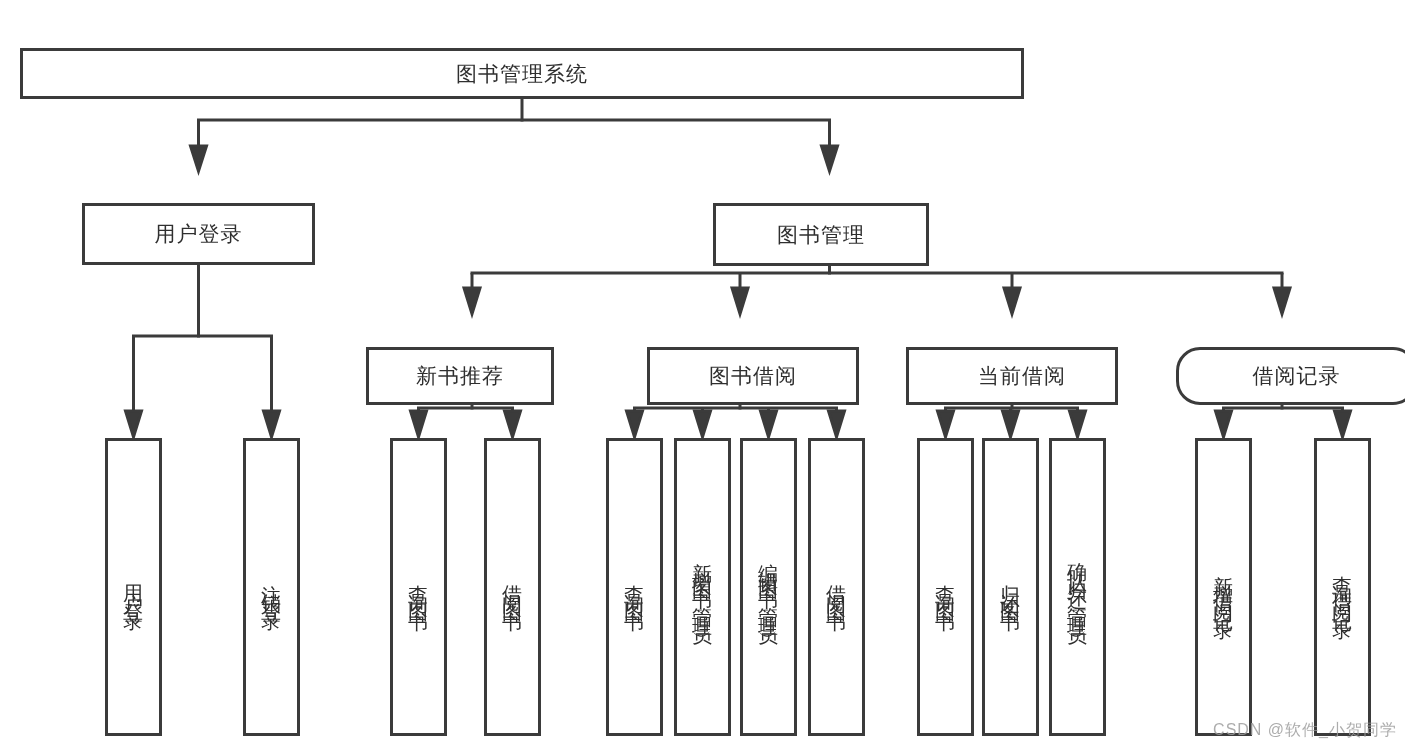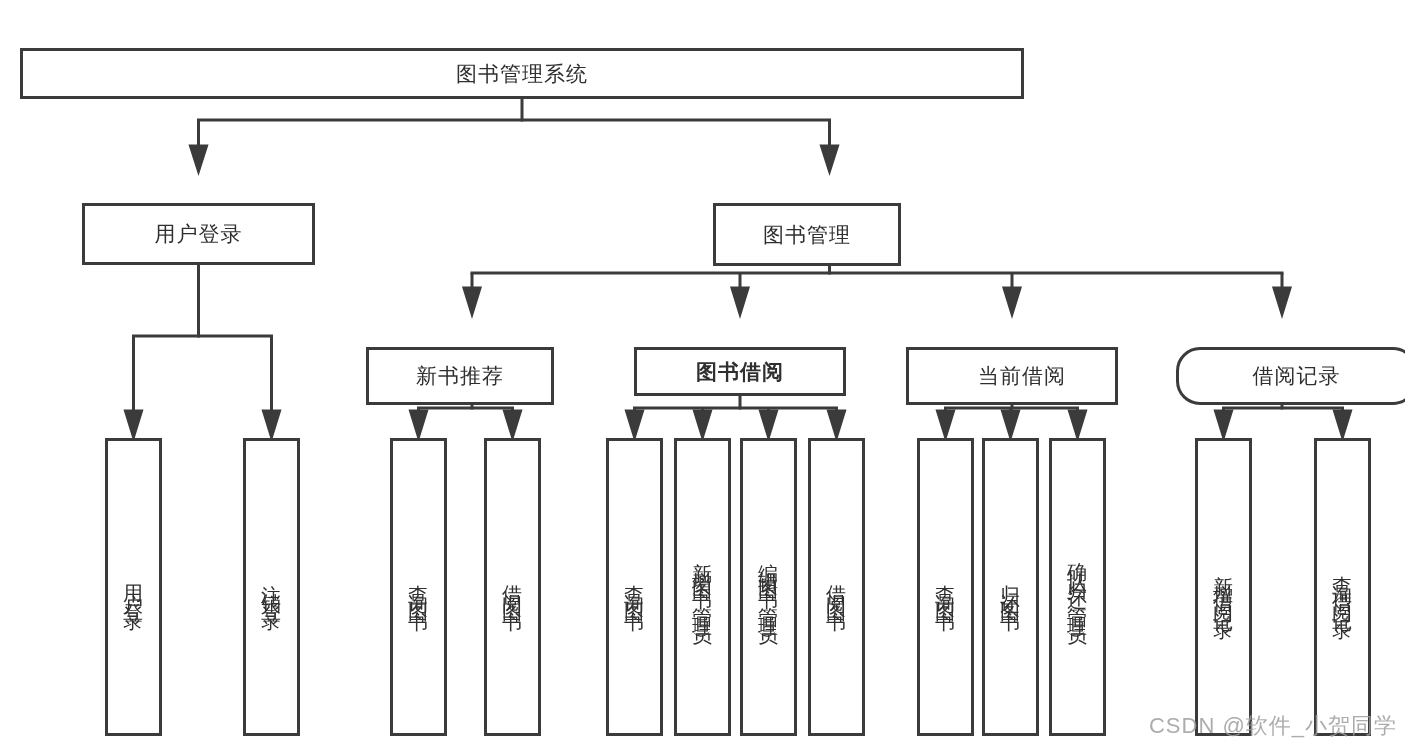--- a/index.html
+++ b/index.html
@@ -47,21 +47,21 @@
     writing-mode: vertical-rl;
     font-size: 20px;
     line-height: 1;
     letter-spacing: 9px;
     white-space: nowrap;
   }
   .watermark {
     position: absolute;
     right: 8px;
     bottom: 6px;
-    font-size: 22px;
+    font-size: 16px;
     color: rgba(158, 158, 158, 0.85);
     letter-spacing: 1px;
     z-index: 3;
     white-space: nowrap;
   }
 </style>
 </head>
 <body>
 
 <div class="canvas">
@@ -124,24 +124,24 @@
     <line x1="1222" y1="408" x2="1344" y2="408"></line>
     <line x1="1223.5" y1="408" x2="1223.5" y2="414"></line>
     <polygon points="1215.5,411 1231.5,411 1223.5,437"></polygon>
     <line x1="1342.5" y1="408" x2="1342.5" y2="414"></line>
     <polygon points="1334.5,411 1350.5,411 1342.5,437"></polygon>
   </svg>
 
   <div class="node node-h" style="left:20px; top:15px; width:1004px; height:51px;">图书管理系统</div>
 
   <div class="node node-h" style="left:82px; top:170px; width:233px; height:62px;">用户登录</div>
-  <div class="node node-h" style="left:713px; top:170px; width:188px; height:63px;">图书管理</div>
+  <div class="node node-h" style="left:713px; top:170px; width:216px; height:63px;">图书管理</div>
 
   <div class="node node-h" style="left:366px; top:314px; width:188px; height:58px;">新书推荐</div>
-  <div class="node node-h" style="left:634px; top:314px; width:212px; height:49px;font-weight:bold;">图书借阅</div>
+  <div class="node node-h" style="left:647px; top:314px; width:212px; height:58px;">图书借阅</div>
   <div class="node node-h" style="left:906px; top:314px; width:212px; height:58px;padding-left:20px;">当前借阅</div>
   <div class="node node-h" style="left:1176px; top:314px; width:241px; height:58px;border-radius:24px;">借阅记录</div>
 
   <div class="node leaf" style="left:105px;">
     <span class="v">用户登录</span>
   </div>
   <div class="node leaf" style="left:243px;">
     <span class="v">注销登录</span>
   </div>
 

